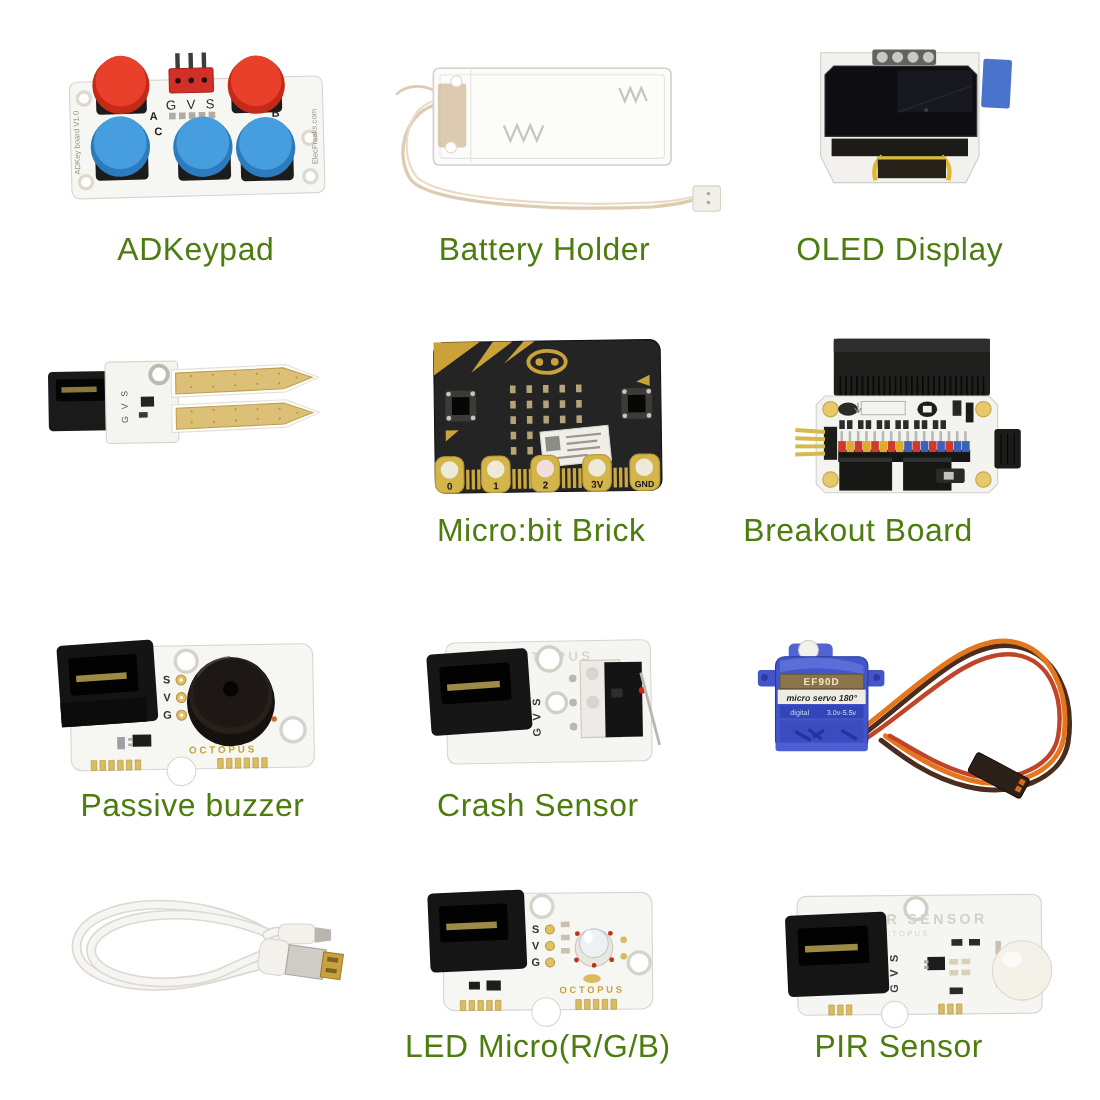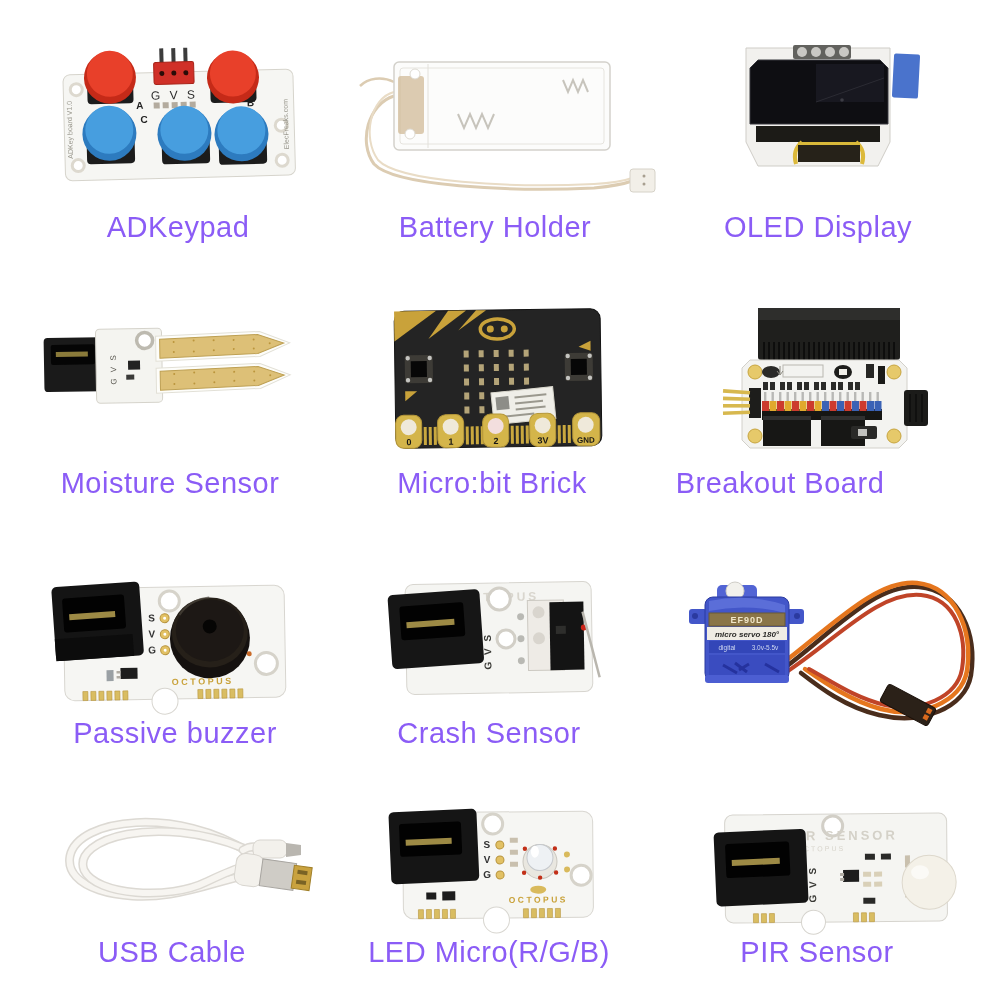--- a/index.html
+++ b/index.html
@@ -1,19 +1,19 @@
 <!DOCTYPE html>
 <html><head>
 <meta charset="utf-8">
 <style>
   html,body{margin:0;padding:0;background:#ffffff;}
   .canvas{position:relative;width:1000px;height:1000px;background:#ffffff;overflow:hidden;
           font-family:"Liberation Sans", sans-serif;}
   .cell{position:absolute;}
-  .plabel{position:absolute;transform:translateX(-50%);font-size:29px;color:#8b5cf6;
+  .plabel{position:absolute;transform:translateX(-50%);font-size:29px;color:#4d7c0f;
           letter-spacing:0.5px;white-space:nowrap;}
   svg{display:block;overflow:visible;}
   text{font-family:"Liberation Sans", sans-serif;}
 </style>
 </head>
 <body>
 
 <div class="canvas">
 
   <div class="cell" style="left:52px;top:42px;width:250px;height:150px;transform:rotate(-1.5deg);">
@@ -403,21 +403,20 @@
       </g>
       <g>
         <rect x="184" y="88" width="24" height="36" rx="3" fill="#1b1b19"></rect>
         <line x1="190" y1="92" x2="190" y2="120" stroke="#070707"></line>
         <line x1="196" y1="92" x2="196" y2="120" stroke="#070707"></line>
         <line x1="202" y1="92" x2="202" y2="120" stroke="#070707"></line>
       </g>
     </svg>
   </div>
 
-  <div class="plabel" style="left:170px;top:467px">Moisture Sensor</div>
   <div class="plabel" style="left:492px;top:467px">Micro:bit Brick</div>
   <div class="plabel" style="left:780px;top:467px">Breakout Board</div>
 
   <div class="cell" style="left:52px;top:575px;width:245px;height:135px;transform:rotate(-1deg);">
     <svg width="245" height="135" viewBox="0 0 245 135">
       <g>
         <rect x="12" y="12" width="221" height="112" rx="10" fill="#f6f6f3" stroke="#d8d6d0"></rect>
         <circle cx="118" cy="26" r="10" fill="#fff" stroke="#d6d3ca" stroke-width="3"></circle>
         <circle cx="214" cy="90" r="11" fill="#fff" stroke="#d6d3ca" stroke-width="3"></circle>
         <g fill="#d9bd62" stroke="#b7953c" stroke-width="0.6">
@@ -658,17 +657,16 @@
       </g>
       <g>
         <rect x="192" y="58" width="5" height="12" fill="#c9c0ae"></rect>
         <rect x="192" y="88" width="5" height="12" fill="#c9c0ae"></rect>
         <circle cx="216" cy="85" r="27" fill="#f4f1e8" stroke="#ddd8cc"></circle>
         <ellipse cx="207" cy="75" rx="9" ry="7" fill="#fbfaf6"></ellipse>
       </g>
     </svg>
   </div>
 
-  <div class="plabel" style="left:172px;top:936px">USB Cable</div>
   <div class="plabel" style="left:489px;top:936px">LED Micro(R/G/B)</div>
   <div class="plabel" style="left:817px;top:936px">PIR Sensor</div>
 
 </div>
 
 </body></html>

